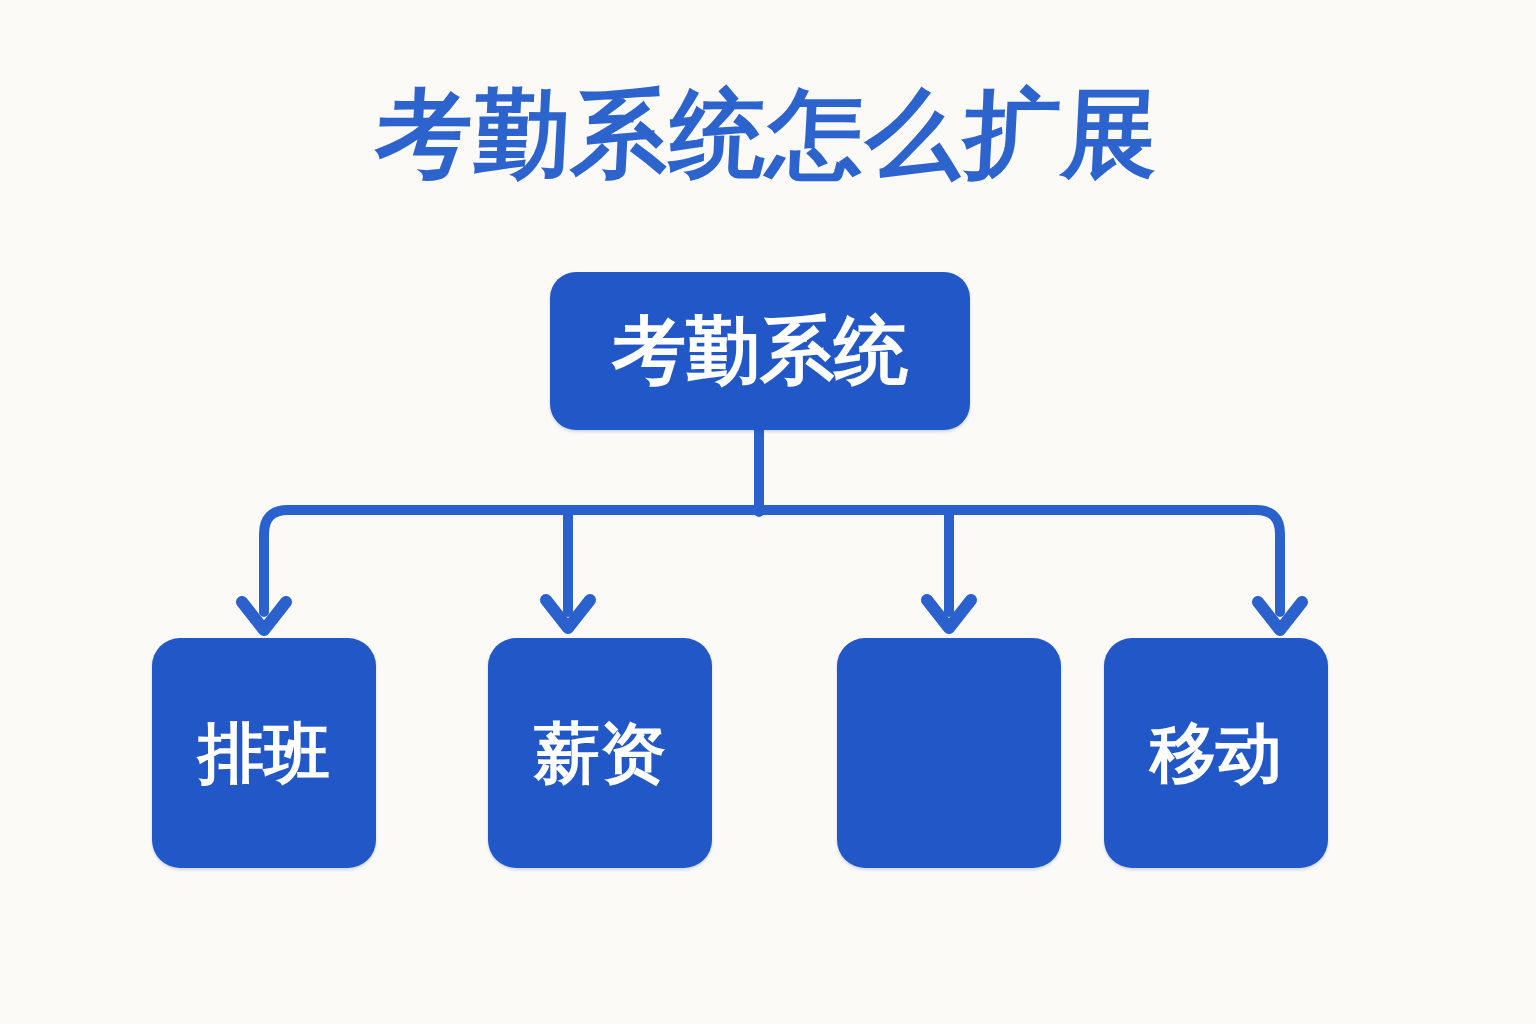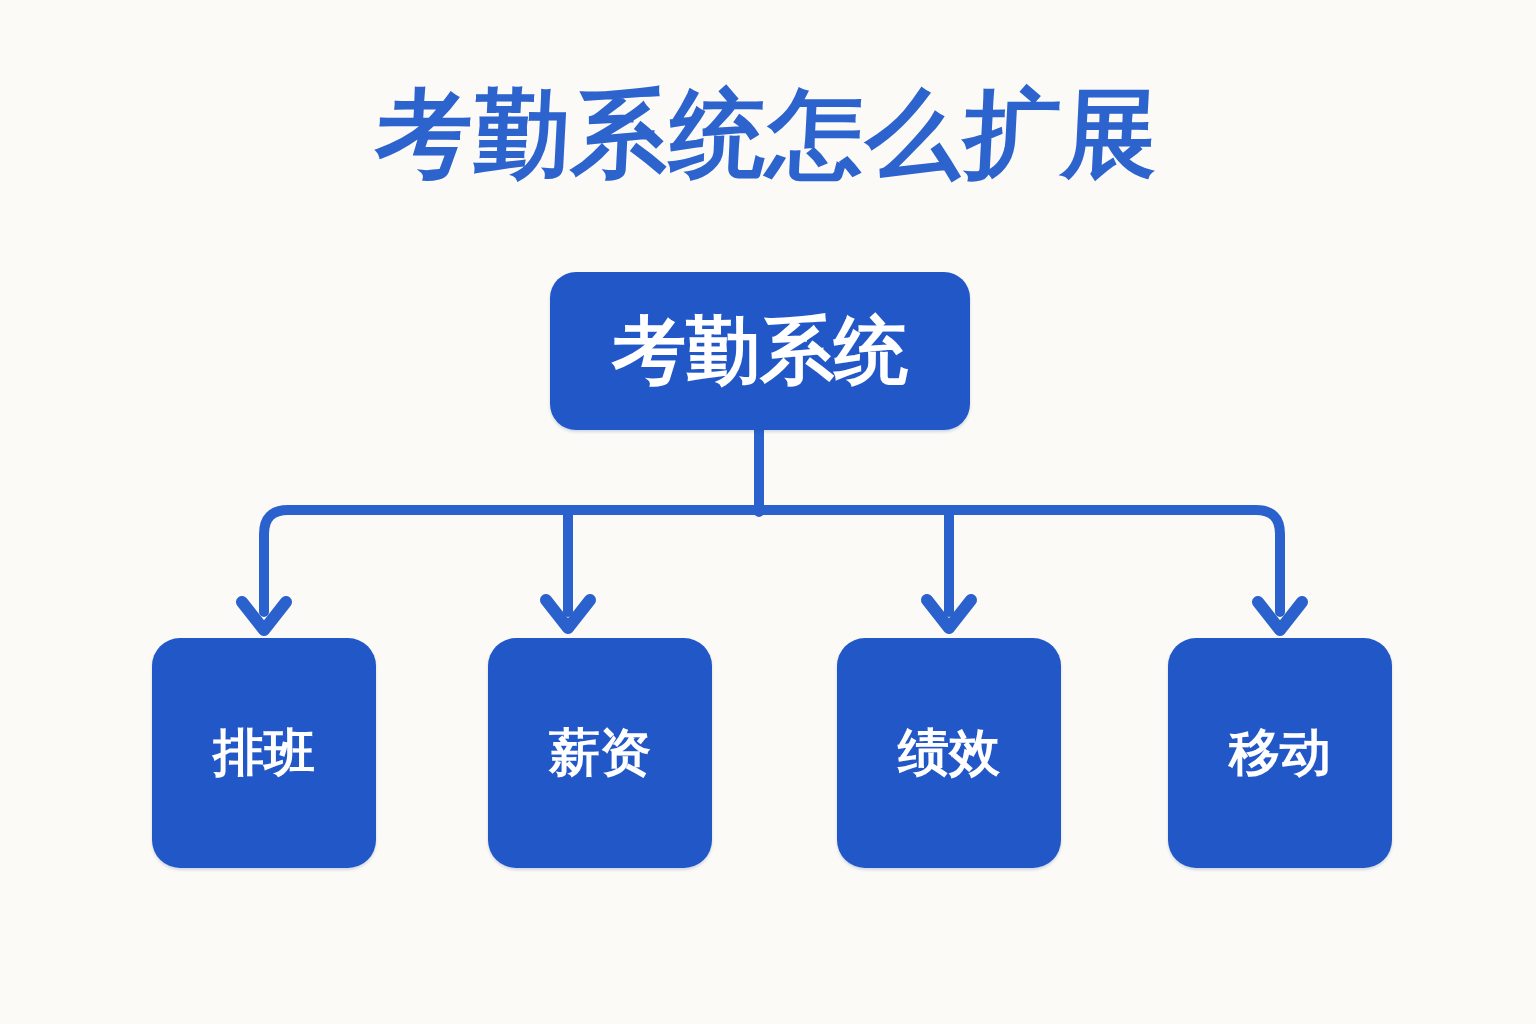--- a/index.html
+++ b/index.html
@@ -71,28 +71,28 @@
     left:550px; top:272px;
     width:420px; height:158px;
     border-radius:26px;
     font-size:74px;
     line-height:78px;
   }
   .node-child{
     top:638px;
     width:224px; height:230px;
     border-radius:28px;
-    font-size:51px;
+    font-size:66px;
     line-height:98px;
   }
   .node-child .ln{display:block;}
   .child-0{left:152px;}
   .child-1{left:456px;margin-left:32px;}
   .child-2{left:837px;}
-  .child-3{left:1168px;}
+  .child-3{left:1104px;}
 </style>
 </head>
 <body>
 
 <div class="stage">
 
   <h1 class="title">考勤系统怎么扩展</h1>
 
   <svg class="connectors" viewBox="0 0 1536 1024">
 
@@ -115,20 +115,19 @@
 
   <div class="node node-child child-0">
     <span class="ln">排班</span>
   </div>
 
   <div class="node node-child child-1">
     <span class="ln">薪资</span>
   </div>
 
   <div class="node node-child child-2">
-    <span class="ln">绩效</span>
   </div>
 
   <div class="node node-child child-3">
     <span class="ln">移动</span>
   </div>
 
 </div>
 
 </body></html>

